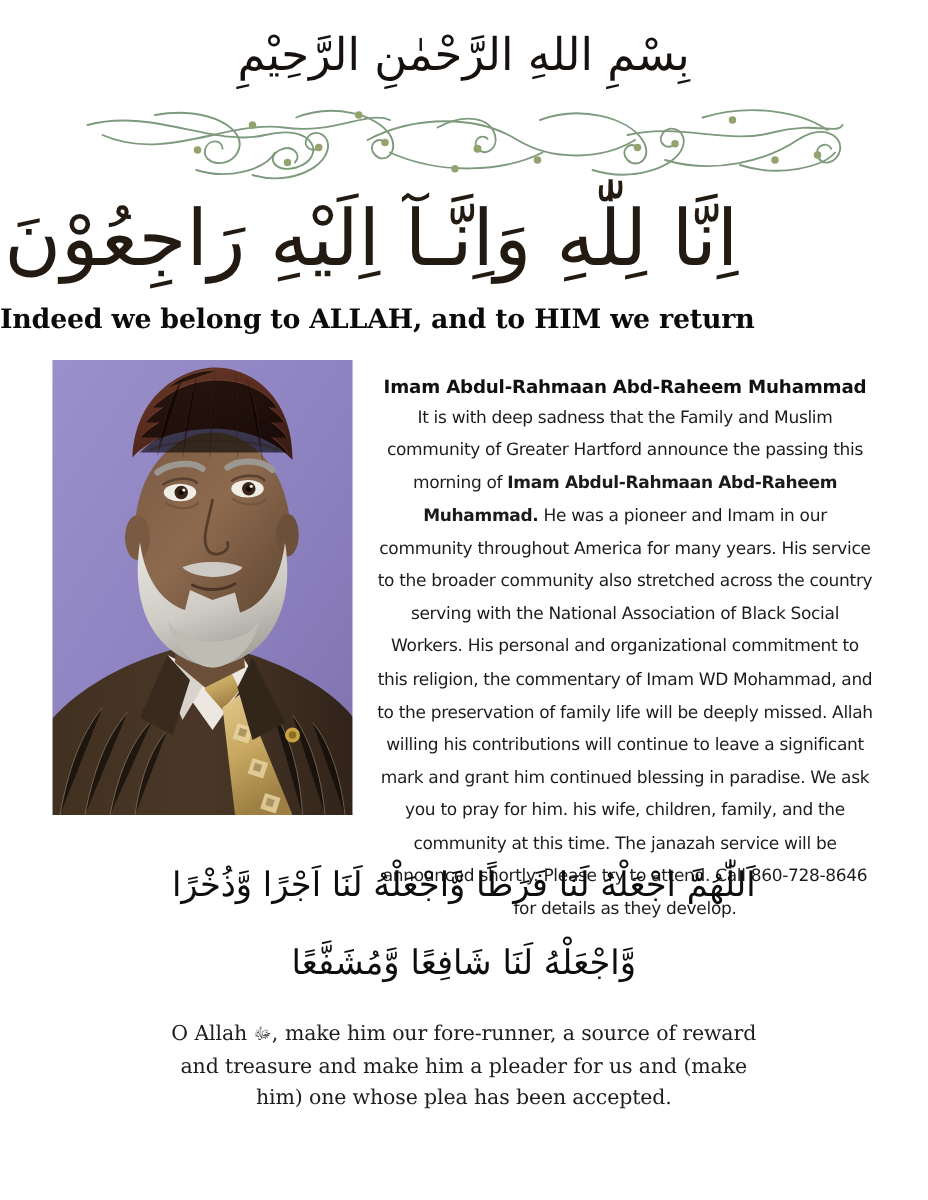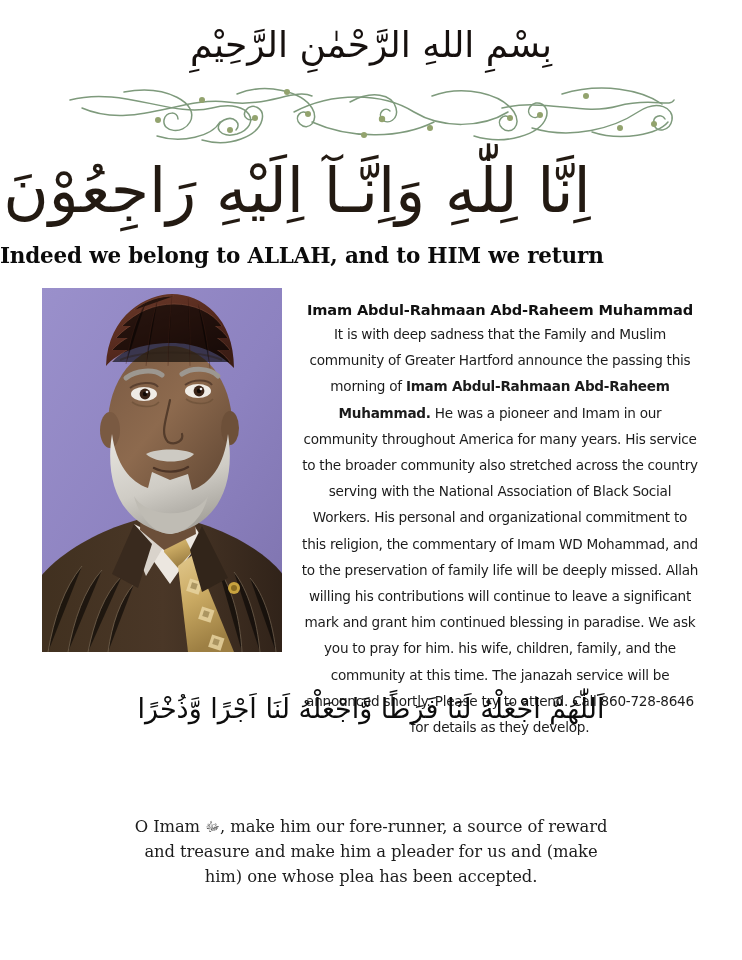--- a/index.html
+++ b/index.html
@@ -351,15 +351,16 @@
 
   <div id="obituary-text">
     <div id="deceased-name">Imam Abdul-Rahmaan Abd-Raheem Muhammad</div>
 
     <p id="obituary-body"><span>It is with deep sadness that the Family and Muslim community of Greater Hartford announce the passing this morning of </span><b>Imam Abdul-Rahmaan Abd-Raheem Muhammad.</b><span> He was a pioneer and Imam in our community throughout America for many years. His service to the broader community also stretched across the country serving with the National Association of Black Social Workers. His personal and organizational commitment to this religion, the commentary of Imam WD Mohammad, and to the preservation of family life will be deeply missed. Allah willing his contributions will continue to leave a significant mark and grant him continued blessing in paradise. We ask you to pray for him. his wife, children, family, and the community at this time. The janazah service will be announced shortly. Please try to attend. Call 860-728-8646 for details as they develop.</span></p>
   </div>
 </div>
 
 <div id="dua-block">
   <div class="dua-line">اَللّٰهُمَّ اجْعَلْهُ لَنَا فَرَطًا وَّاجْعَلْهُ لَنَا اَجْرًا وَّذُخْرًا</div>
+  <div class="dua-line">وَّاجْعَلْهُ لَنَا شَافِعًا وَّمُشَفَّعًا</div>
 </div>
 
-<div id="dua-translation"><span>O Imam </span><span class="jalla-glyph">ﷻ</span><span>, make him our fore-runner, a source of reward and treasure and make him a pleader for us and (make him) one whose plea has been accepted.</span></div>
+<div id="dua-translation"><span>O Allah </span><span class="jalla-glyph">ﷻ</span><span>, make him our fore-runner, a source of reward and treasure and make him a pleader for us and (make him) one whose plea has been accepted.</span></div>
 
 </body></html>

